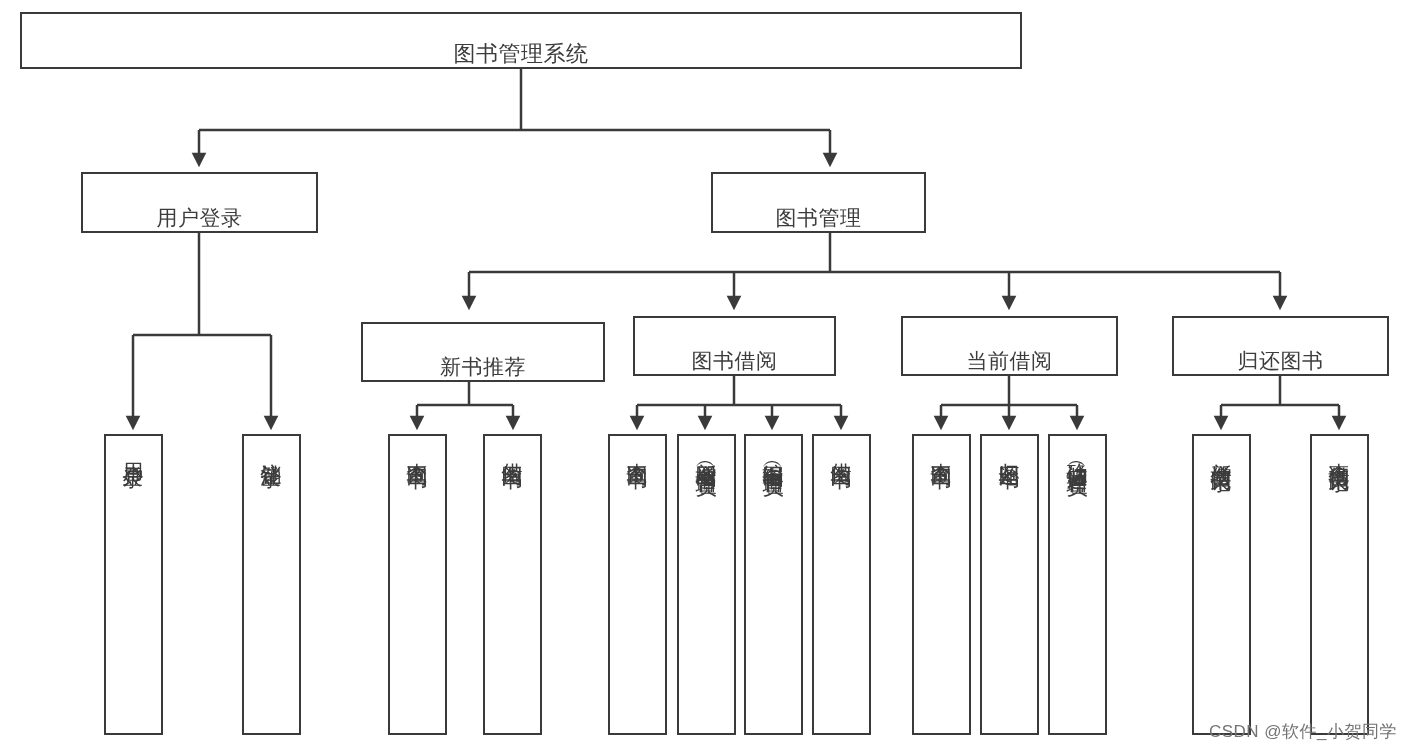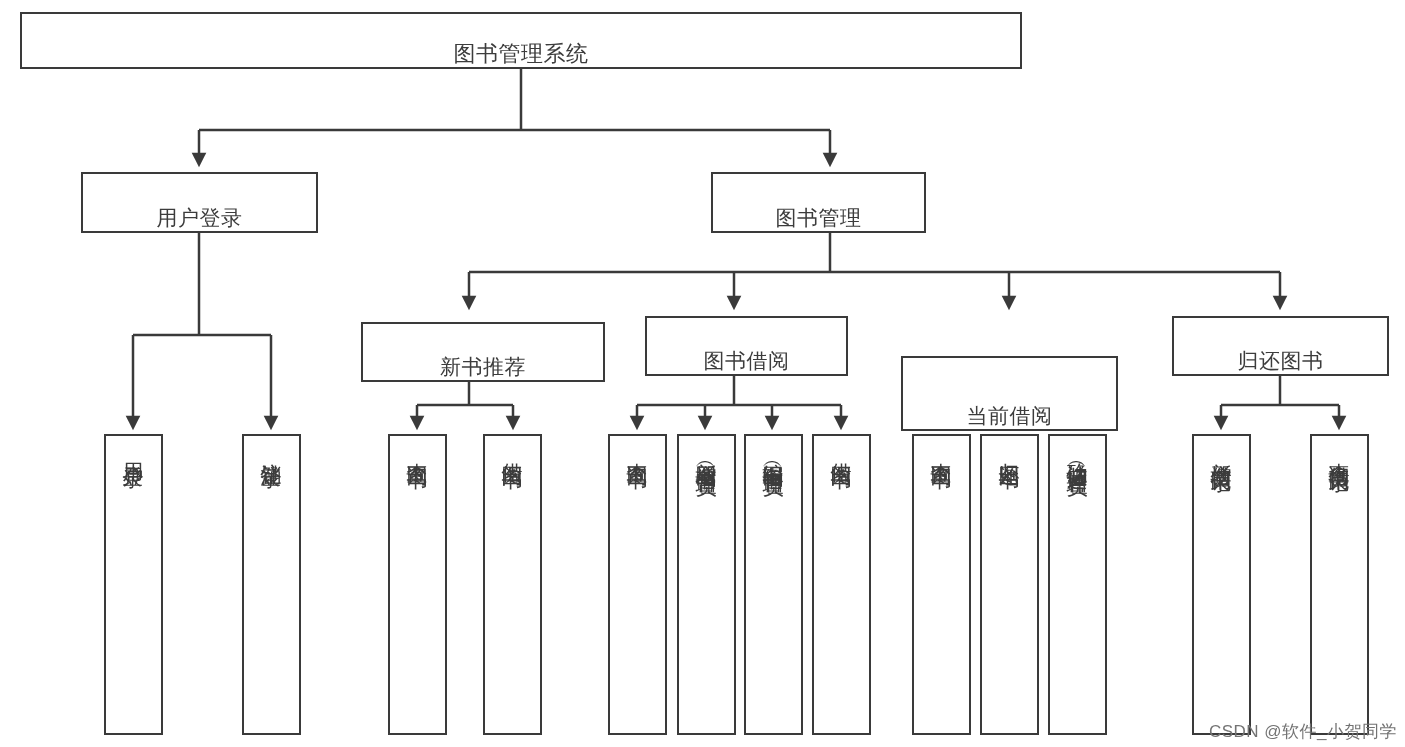--- a/index.html
+++ b/index.html
@@ -136,24 +136,24 @@
   <div class="node horiz" style="left:81px; top:172px; width:237px; height:61px;">
     <span class="node-label">用户登录</span>
   </div>
   <div class="node horiz" style="left:711px; top:172px; width:215px; height:61px;">
     <span class="node-label">图书管理</span>
   </div>
 
   <div class="node horiz" style="left:361px; top:316px; width:244px; height:60px;margin-top:6px;">
     <span class="node-label">新书推荐</span>
   </div>
-  <div class="node horiz" style="left:633px; top:316px; width:203px; height:60px;margin-left:12px;">
+  <div class="node horiz" style="left:633px; top:316px; width:203px; height:60px;">
     <span class="node-label">图书借阅</span>
   </div>
-  <div class="node horiz" style="left:901px; top:316px; width:217px; height:75px;margin-top:40px;">
+  <div class="node horiz" style="left:901px; top:316px; width:217px; height:60px;">
     <span class="node-label">当前借阅</span>
   </div>
   <div class="node horiz" style="left:1172px; top:316px; width:217px; height:60px;">
     <span class="node-label">归还图书</span>
   </div>
 
   <div class="node vert" style="left:104px; top:434px; width:59px; height:301px;">
     <span class="node-label">用户登录</span>
   </div>
   <div class="node vert" style="left:242px; top:434px; width:59px; height:301px;">

